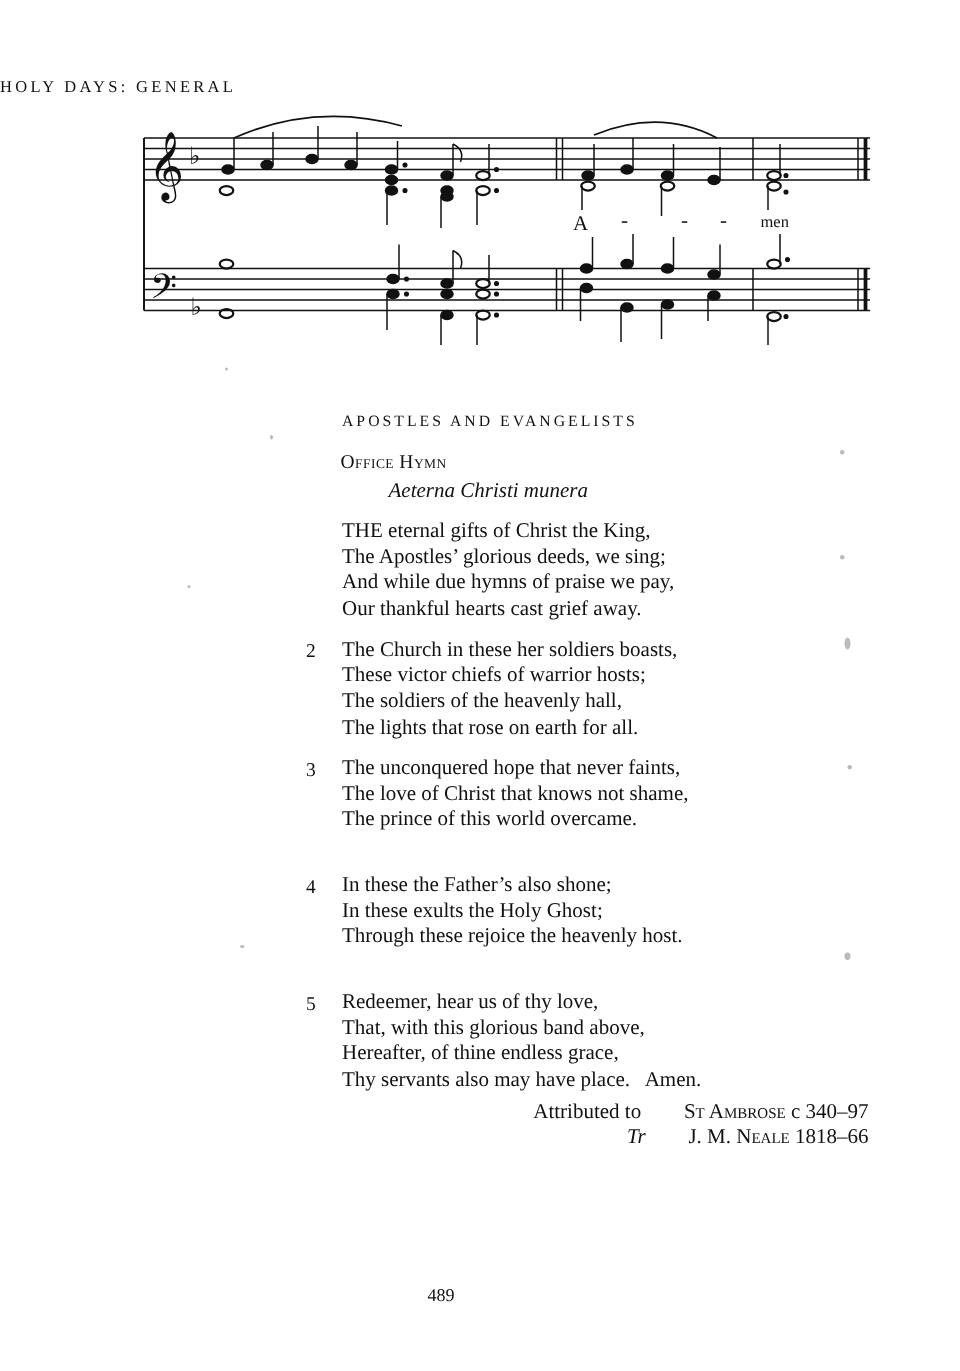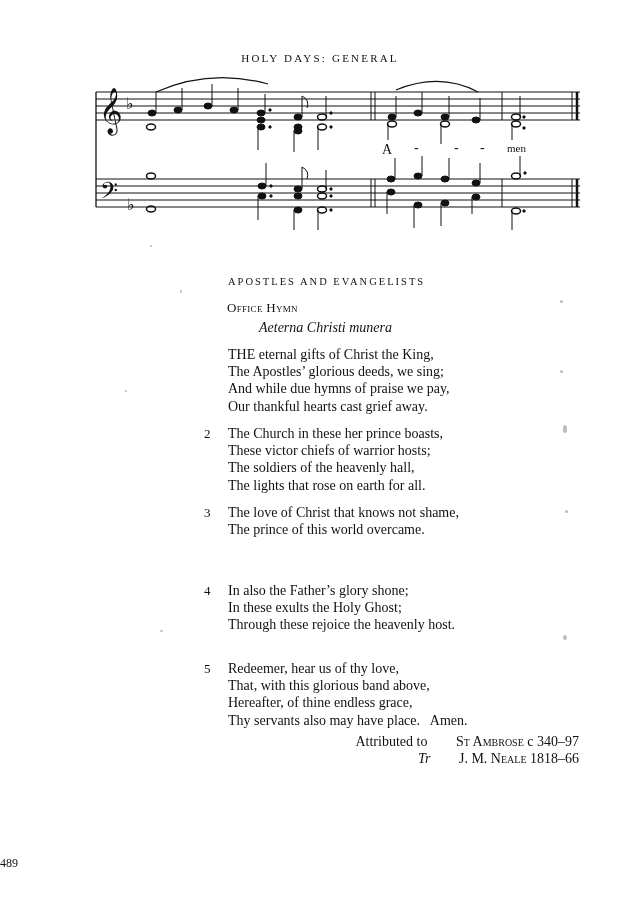--- a/index.html
+++ b/index.html
@@ -1,31 +1,31 @@
 <!DOCTYPE html>
 <html><head>
 <meta charset="utf-8">
 <style>
   html, body { margin: 0; padding: 0; background: #ffffff; }
   body { width: 640px; height: 914px; position: relative; overflow: hidden;
          font-family: "Liberation Serif", "DejaVu Serif", serif; color: #111; }
   .abs { position: absolute; }
-  .running-head { left: 0; width: 640px; top: 52px; text-align: center;
+  .running-head { left: 0; width: 640px; top: 52px; text-align: left;
                   font-size: 11px; letter-spacing: 2.2px; }
   .music { left: 0; top: 0; }
   .section-title { left: 228px; top: 276px; font-size: 10.5px; letter-spacing: 2px; }
   .office-hymn { left: 227px; top: 300px; font-size: 13px; font-variant: small-caps; letter-spacing: 0.3px; }
   .latin-title { left: 259px; top: 320px; font-size: 14px; font-style: italic; text-align: center; }
   .verse { left: 228px; font-size: 14px; line-height: 17.2px; }
   .verse-num { position: absolute; left: -24px; top: 0; font-size: 13px; }
   .line { display: block; white-space: pre; }
   .attribution { right: 61px; text-align: right; font-size: 14px; line-height: 17px; }
   .sc { font-variant: small-caps; margin-left: 25px; }
   .it { font-style: italic; }
-  .page-number { left: 0; width: 588px; text-align: left; top: 856px; font-size: 12px; }
+  .page-number { left: 0; width: 588px; text-align: center; top: 856px; font-size: 12px; }
   .speck { position: absolute; background: #bbb; border-radius: 50%; }
 </style>
 </head>
 <body>
 
 <div class="abs running-head">HOLY DAYS: GENERAL</div>
 
 <svg class="abs music" width="640" height="260" viewBox="0 0 640 260">
   <g stroke="#111" stroke-width="1" fill="none">
 
@@ -181,35 +181,36 @@
 <div class="abs verse" style="top:346px;">
   <span class="verse-num"></span>
   <span class="line">THE eternal gifts of Christ the King,</span>
   <span class="line">The Apostles’ glorious deeds, we sing;</span>
   <span class="line">And while due hymns of praise we pay,</span>
   <span class="line">Our thankful hearts cast grief away.</span>
 </div>
 
 <div class="abs verse" style="top:425px;">
   <span class="verse-num">2</span>
-  <span class="line">The Church in these her prince boasts,</span>
+  <span class="line">The Church in these her soldiers boasts,</span>
   <span class="line">These victor chiefs of warrior hosts;</span>
   <span class="line">The soldiers of the heavenly hall,</span>
   <span class="line">The lights that rose on earth for all.</span>
 </div>
 
 <div class="abs verse" style="top:504px;">
   <span class="verse-num">3</span>
+  <span class="line">The unconquered hope that never faints,</span>
   <span class="line">The love of Christ that knows not shame,</span>
   <span class="line">The prince of this world overcame.</span>
 </div>
 
 <div class="abs verse" style="top:582px;">
   <span class="verse-num">4</span>
-  <span class="line">In also the Father’s glory shone;</span>
+  <span class="line">In these the Father’s also shone;</span>
   <span class="line">In these exults the Holy Ghost;</span>
   <span class="line">Through these rejoice the heavenly host.</span>
 </div>
 
 <div class="abs verse" style="top:660px;">
   <span class="verse-num">5</span>
   <span class="line">Redeemer, hear us of thy love,</span>
   <span class="line">That, with this glorious band above,</span>
   <span class="line">Hereafter, of thine endless grace,</span>
   <span class="line">Thy servants also may have place.   Amen.</span>

